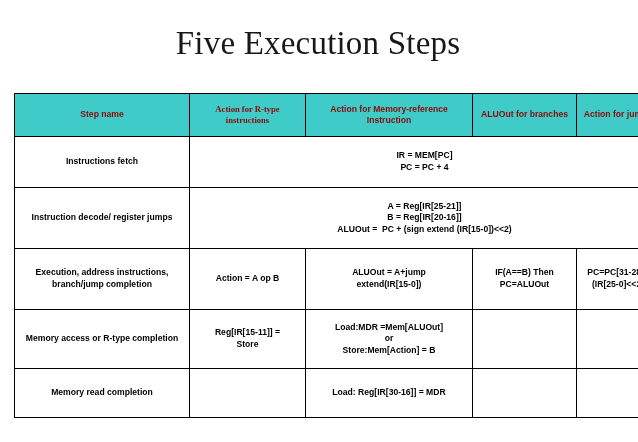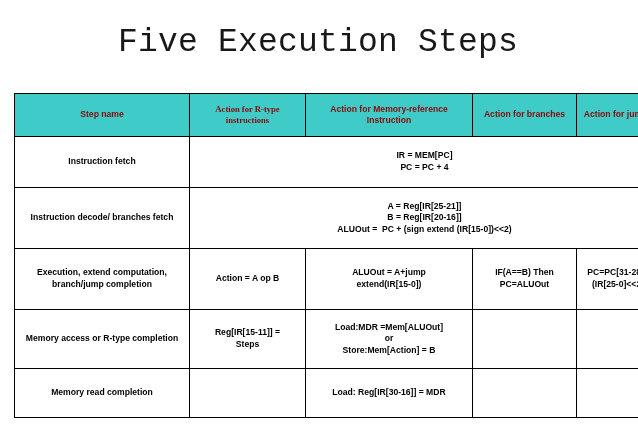--- a/index.html
+++ b/index.html
@@ -19,21 +19,21 @@
     width: 638px;
     height: 442px;
     background: #ffffff;
   }
   .slide-title {
     position: absolute;
     left: 0;
     top: 22px;
     width: 636px;
     text-align: center;
-    font-family: Liberation Mono, monospace;
+    font-family: Liberation Serif, serif;
     font-size: 33px;
     font-weight: 400;
     line-height: 42px;
     color: #181818;
     letter-spacing: 0.2px;
     white-space: nowrap;
   }
   .table-wrap {
     position: absolute;
     left: 14px;
@@ -90,62 +90,62 @@
 
   <div class="slide-title">Five Execution Steps</div>
 
   <div class="table-wrap">
     <table class="exec-table">
       <thead>
         <tr>
           <th class="col-step">Step name</th>
           <th class="col-rtype">Action for R-type instructions</th>
           <th class="col-mem">Action for Memory-reference Instruction</th>
-          <th class="col-branch">Action for branches</th>
+          <th class="col-branch">ALUOut for branches</th>
           <th class="col-jump">Action for jumps</th>
         </tr>
       </thead>
       <tbody>
 
         <tr class="r-fetch">
-          <td>Instruction fetch</td>
+          <td>Instructions fetch</td>
           <td colspan="4" class="cell-lines">
             <span>IR = MEM[PC]</span>
             <span>PC = PC + 4</span>
           </td>
         </tr>
 
         <tr class="r-decode">
-          <td>Instruction decode/ branches fetch</td>
+          <td>Instruction decode/ register jumps</td>
           <td colspan="4" class="cell-lines">
             <span>A = Reg[IR[25-21]]</span>
             <span>B = Reg[IR[20-16]]</span>
             <span class="pre-space">ALUOut =  PC + (sign extend (IR[15-0])&lt;&lt;2)</span>
           </td>
         </tr>
 
         <tr class="r-exec">
-          <td>Execution, extend computation, branch/jump completion</td>
+          <td>Execution, address instructions, branch/jump completion</td>
           <td>Action = A op B</td>
           <td class="cell-lines">
             <span>ALUOut = A+jump</span>
             <span>extend(IR[15-0])</span>
           </td>
           <td class="cell-lines">
             <span>IF(A==B) Then</span>
             <span>PC=ALUOut</span>
           </td>
           <td>PC=PC[31-28]||(IR[25-0]&lt;&lt;2)</td>
         </tr>
 
         <tr class="r-memacc">
           <td>Memory access or R-type completion</td>
           <td class="cell-lines">
             <span>Reg[IR[15-11]] =</span>
-            <span>Steps</span>
+            <span>Store</span>
           </td>
           <td class="cell-lines">
             <span>Load:MDR =Mem[ALUOut]</span>
             <span>or</span>
             <span>Store:Mem[Action] = B</span>
           </td>
           <td class="empty-cell"></td>
           <td class="empty-cell"></td>
         </tr>
 

